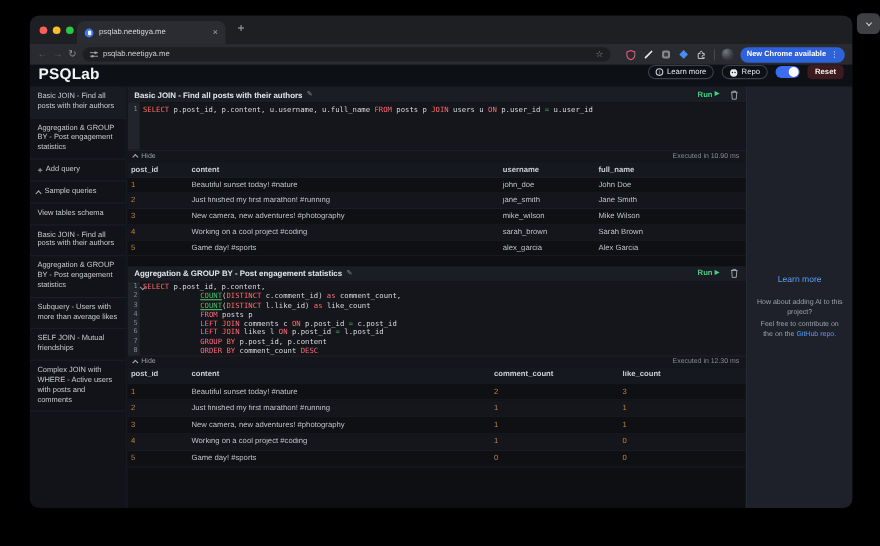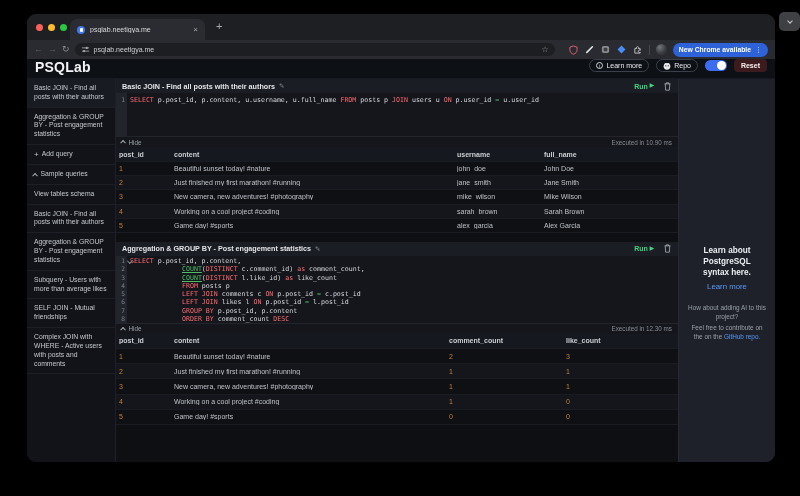--- a/index.html
+++ b/index.html
@@ -380,24 +380,20 @@
               <span class="cell accent">5</span>
               <span class="cell">Game day! #sports</span>
               <span class="cell accent">0</span>
               <span class="cell accent">0</span>
             </div>
           </div>
 
       </div>
 
       <div class="right-panel">
-        <div class="rp-title">
-          <div>Learn about PostgreSQL</div>
-          <div>syntax here.</div>
-        </div>
         <div class="rp-link">Learn more</div>
         <div class="rp-note">How about adding AI to this project?</div>
         <div class="rp-note" style="margin-top:3px;">
           <span>Feel free to contribute on the on the </span><span class="rp-inline-link">GitHub repo.</span>
         </div>
       </div>
 
     </div>
   </div>
 </div>

